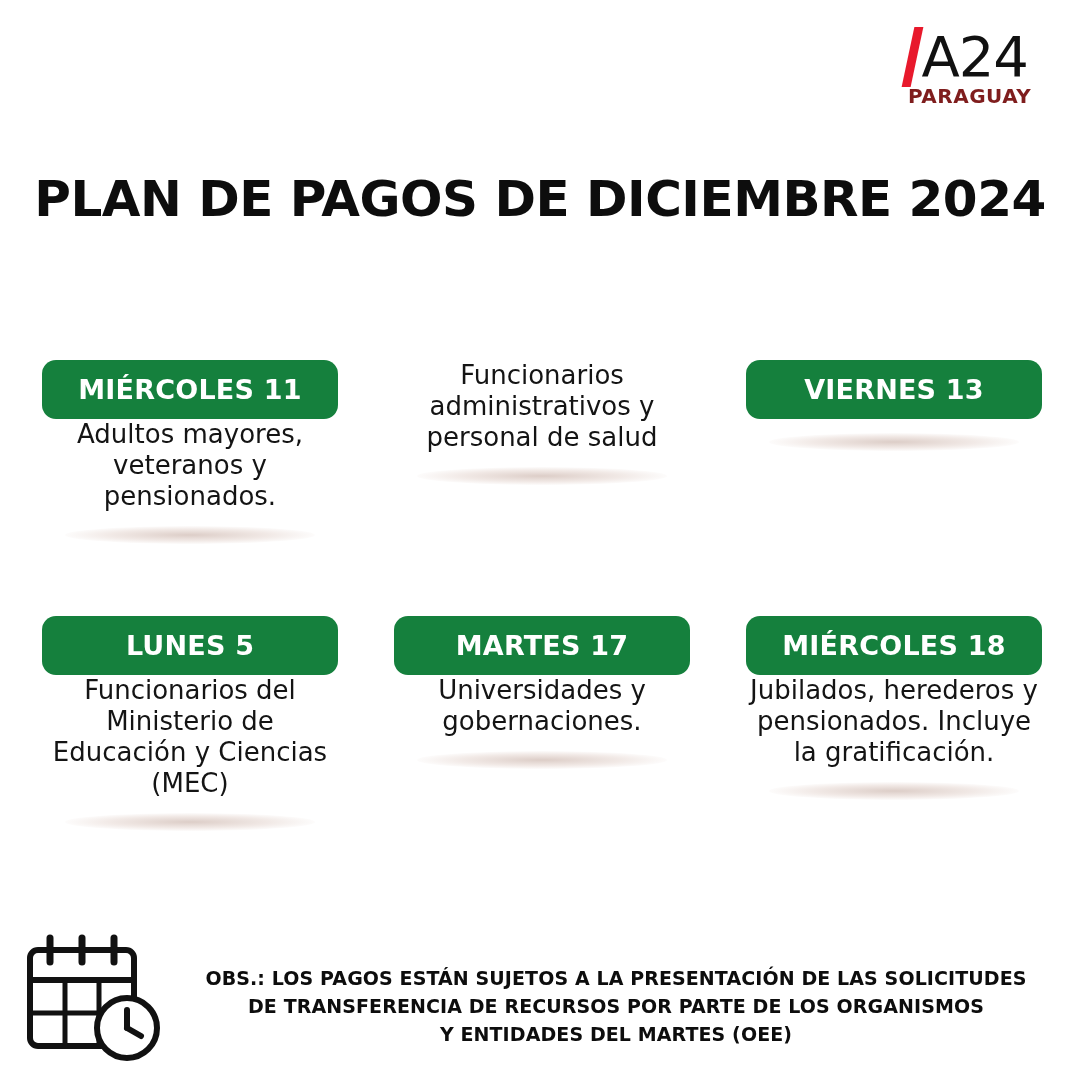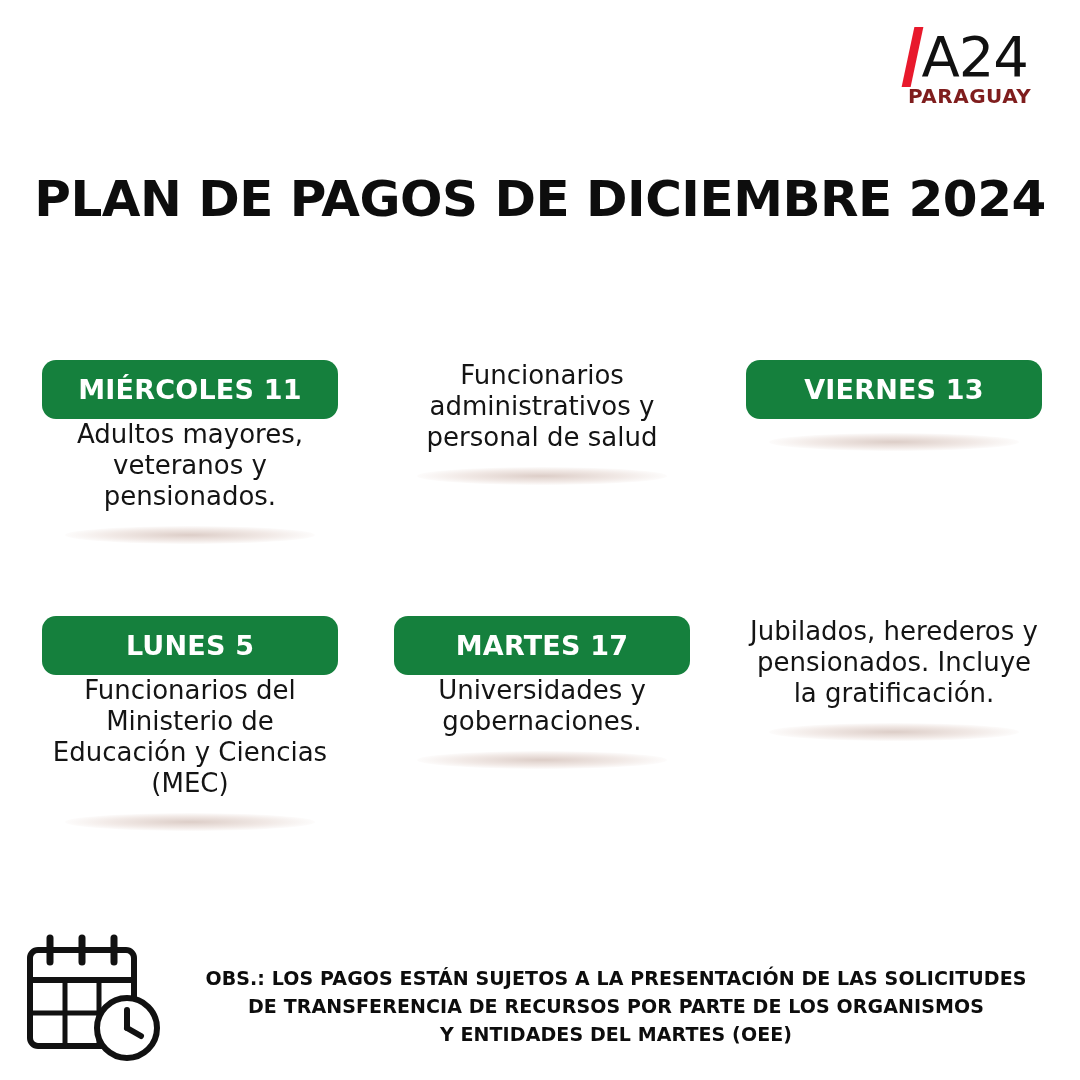--- a/index.html
+++ b/index.html
@@ -178,20 +178,21 @@
     <div class="card-shadow"></div>
   </div>
 
   <div class="card">
     <div class="card-head">MARTES 17</div>
     <div class="card-body">Universidades y gobernaciones.</div>
     <div class="card-shadow"></div>
   </div>
 
   <div class="card">
+    <div class="card-head">MIÉRCOLES 18</div>
     <div class="card-body">Jubilados, herederos y pensionados. Incluye la gratificación.</div>
     <div class="card-shadow"></div>
   </div>
 
 </div>
 
 <div class="footer">
   <div class="cal-icon">
     <svg viewBox="0 0 150 130" width="150" height="130" xmlns="http://www.w3.org/2000/svg">
       <rect x="8" y="18" width="104" height="96" rx="8" ry="8" fill="none" stroke="#111111" stroke-width="6"></rect>

